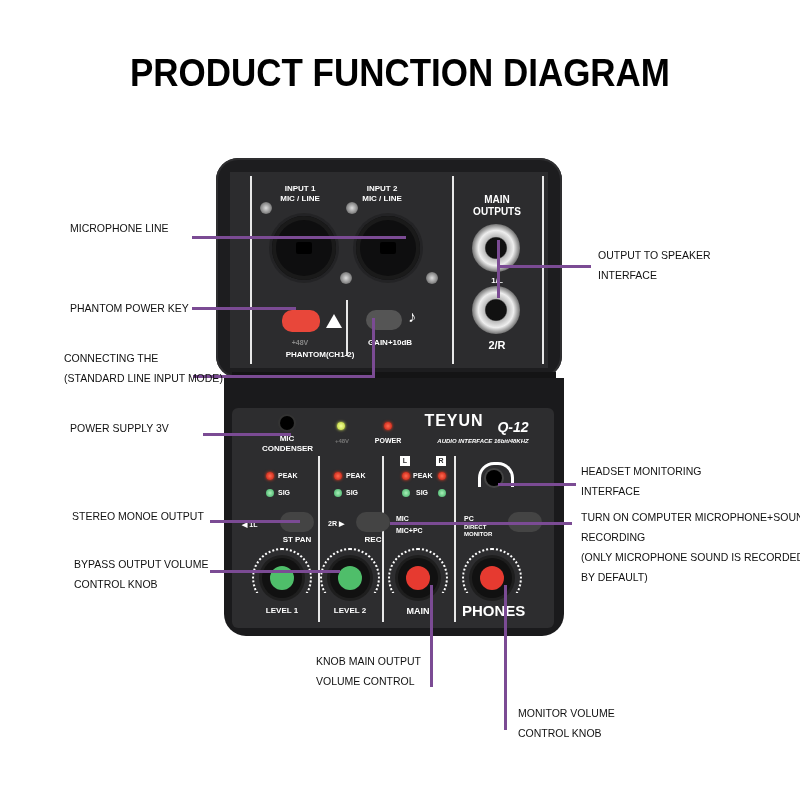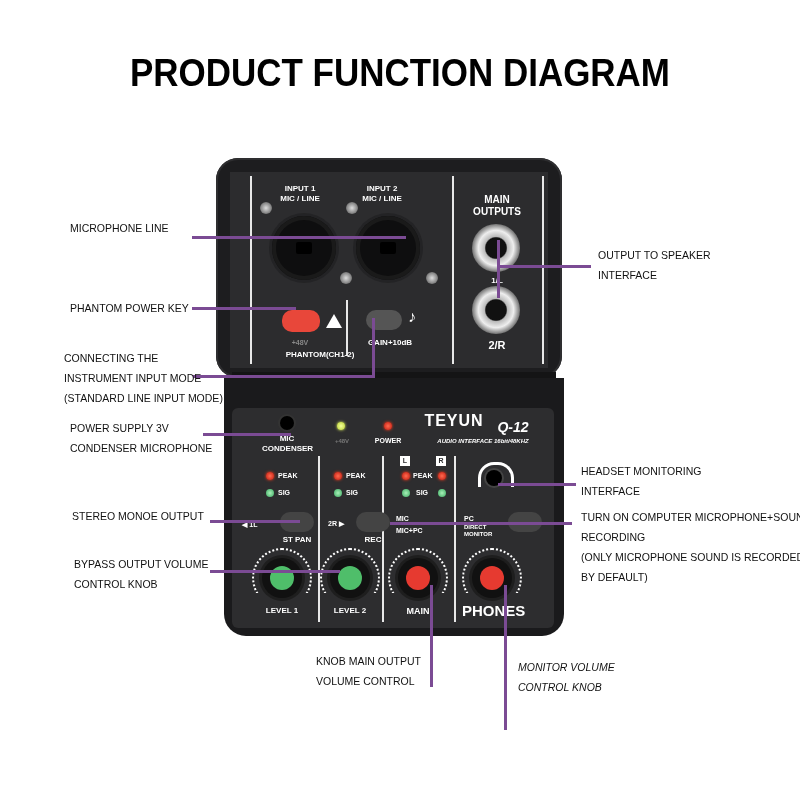--- a/index.html
+++ b/index.html
@@ -178,26 +178,24 @@
 <div class="line" style="left:504px;top:585px;width:3px;height:145px;"></div>
 
 <div class="callout" style="left:70px;top:218px;">
     <div>MICROPHONE LINE</div>
   </div>
 <div class="callout" style="left:70px;top:298px;">
     <div>PHANTOM POWER KEY</div>
   </div>
 <div class="callout" style="left:64px;top:348px;">
     <div>CONNECTING THE</div>
-    <div>INSTRUMENT INPUT MODE</div>
     <div>(STANDARD LINE INPUT MODE)</div>
   </div>
 <div class="callout" style="left:70px;top:418px;">
     <div>POWER SUPPLY 3V</div>
-    <div>CONDENSER MICROPHONE</div>
   </div>
 <div class="callout" style="left:72px;top:506px;">
     <div>STEREO MONOE OUTPUT</div>
   </div>
 <div class="callout" style="left:74px;top:554px;">
     <div>BYPASS OUTPUT VOLUME</div>
     <div>CONTROL KNOB</div>
   </div>
 
 <div class="callout" style="left:598px;top:245px;">
@@ -212,16 +210,16 @@
     <div>TURN ON COMPUTER MICROPHONE+SOUND</div>
     <div>RECORDING</div>
     <div>(ONLY MICROPHONE SOUND IS RECORDED</div>
     <div>BY DEFAULT)</div>
   </div>
 
 <div class="callout" style="left:316px;top:651px;">
     <div>KNOB MAIN OUTPUT</div>
     <div>VOLUME CONTROL</div>
   </div>
-<div class="callout" style="left:518px;top:657px;font-style:italic;">
+<div class="callout" style="left:518px;top:703px;">
     <div>MONITOR VOLUME</div>
     <div>CONTROL KNOB</div>
   </div>
 
 </body></html>

